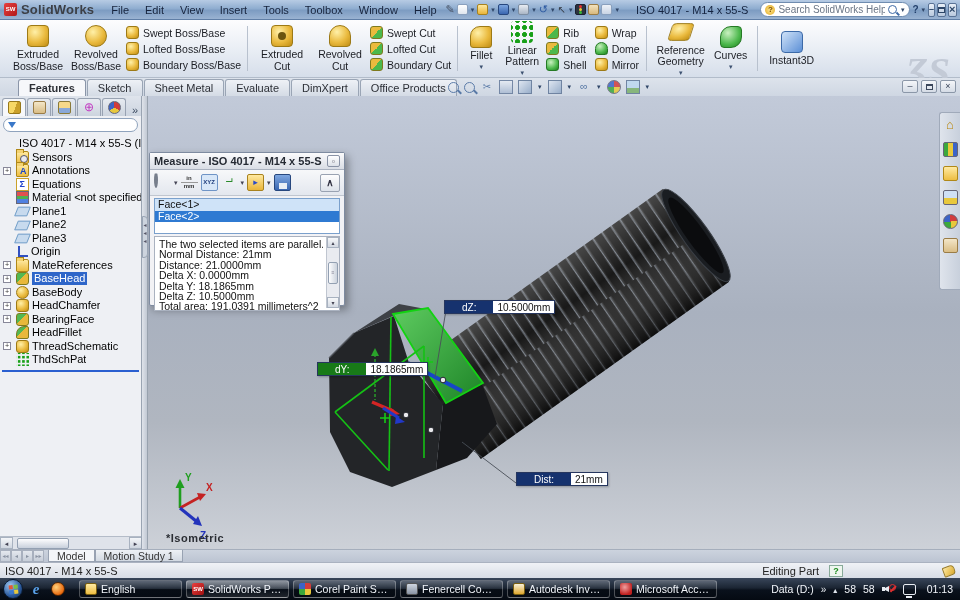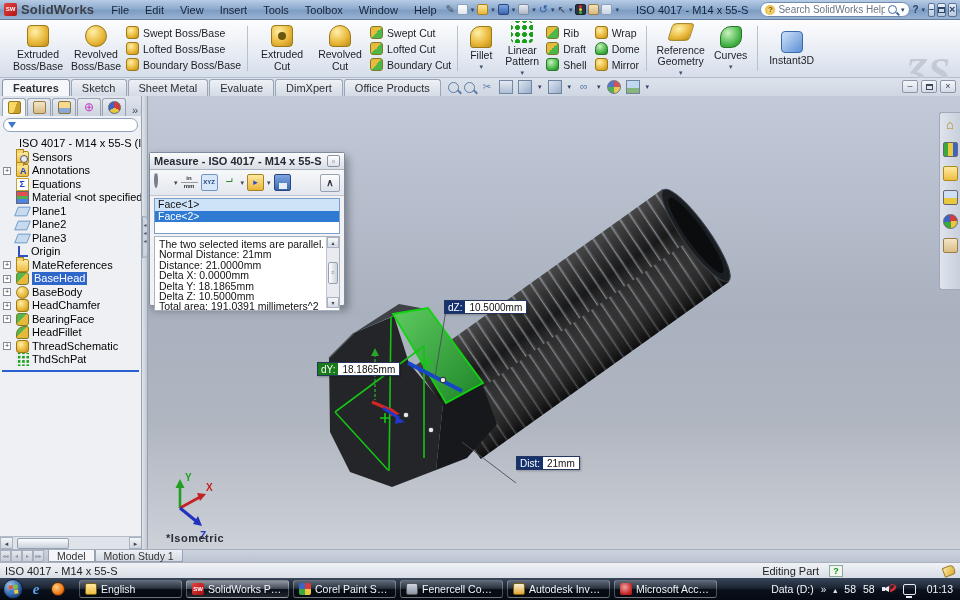--- a/index.html
+++ b/index.html
@@ -115,21 +115,21 @@
   .sarr.left::before{content:"◂"}
   .sarr.right::before{content:"▸"}
   #hthumb{width:52px;height:11px;margin-left:4px;background:linear-gradient(#fdfdfe,#c8d0dc);border:1px solid #93a0b2;border-radius:2px}
   #vsplit{left:142px;top:96px;width:6px;height:453px;background:linear-gradient(90deg,#dfe3ea,#c2c9d4);border-right:1px solid #98a2ae}
   #vsplit-handle{position:absolute;left:0;top:120px;width:6px;height:42px;background:#cdd4de;border:1px solid #99a4b4;border-radius:0 4px 4px 0;font:6px/8px "Liberation Sans",sans-serif;color:#556;text-align:center;padding-top:4px}
   #vsplit-handle::before{content:"◂\A◂\A◂";white-space:pre}
   
   #viewport{left:148px;top:96px;width:812px;height:453px;background:linear-gradient(180deg,#c2cad9 0%,#a9b1bf 48%,#b0b6c0 72%,#cdd1d8 100%);overflow:hidden}
   #bolt-svg{position:absolute;left:0;top:0}
   .callout{position:absolute;display:flex;height:14px;border:1px solid #26365e;font:10px/12px "Liberation Sans",sans-serif;box-shadow:1px 1px 2px rgba(0,0,0,.25)}
-  .callout .tag{padding:1px 3px;color:#fff}
+  .callout .tag{padding:1px 17px;color:#fff}
   .callout .tag.navy{background:#16326e}
   .callout .tag.grn{background:#187a18}
   .callout .val{padding:1px 4px;background:#fff;color:#111}
   #view-label{position:absolute;left:18px;bottom:5px;font:bold 11px "Liberation Sans",sans-serif;color:#2a2d33;letter-spacing:.5px}
   #taskpane{position:absolute;right:0;top:16px;width:21px;height:178px;background:linear-gradient(90deg,#dfe4ec,#c8d0dc);border:1px solid #a0aaba;border-right:none;border-radius:3px 0 0 3px;display:flex;flex-direction:column;align-items:center;padding-top:5px;gap:9px}
   .tpico{width:15px;height:15px;border-radius:2px}
   .tp-home::before{content:"⌂";color:#b8860b;font-size:13px;line-height:14px;display:block;text-align:center;font-weight:bold}
   .tp-lib{background:linear-gradient(90deg,#3ca83c 33%,#e8c83c 33% 66%,#3c64c8 66%);border:1px solid #667}
   .tp-fold{background:linear-gradient(#ffeaa2,#edbd42);border:1px solid #b08818}
   .tp-tb{background:linear-gradient(#cfe0f4 50%,#e8c83c 50%);border:1px solid #667}
@@ -386,21 +386,21 @@
   <div class="rgroup">
     <div class="bigbtn">
         <div class="rico rblue"></div>
         <span>Instant3D</span>
       </div>
   </div>
   <div class="abs" id="ds-water">ƷS</div>
 </div>
 
 <div class="abs" id="tabrow">
-  <div class="ftab active" style="margin-left:2px">Features</div>
+  <div class="ftab active" style="margin-left:18px">Features</div>
   <div class="ftab">Sketch</div>
   <div class="ftab">Sheet Metal</div>
   <div class="ftab">Evaluate</div>
   <div class="ftab">DimXpert</div>
   <div class="ftab">Office Products</div>
   <div class="abs" id="hud">
     <span class="hico h-mag"></span>
     <span class="hico h-mag"></span>
     <span class="hico h-pen"></span>
     <span class="hico h-box"></span>
@@ -614,21 +614,21 @@
   </svg>
 
   <div class="callout" style="left:296px;top:204px">
     <span class="tag navy">dZ:</span>
       <span class="val">10.5000mm</span>
   </div>
   <div class="callout" style="left:169px;top:266px">
     <span class="tag grn">dY:</span>
       <span class="val">18.1865mm</span>
   </div>
-  <div class="callout" style="left:368px;top:360px">
+  <div class="callout" style="left:368px;top:376px">
     <span class="tag navy">Dist:</span>
       <span class="val">21mm</span>
   </div>
 
   <div id="view-label">*Isometric</div>
 
   <div id="taskpane">
     <span class="tpico tp-home"></span>
     <span class="tpico tp-lib"></span>
     <span class="tpico tp-fold"></span>

